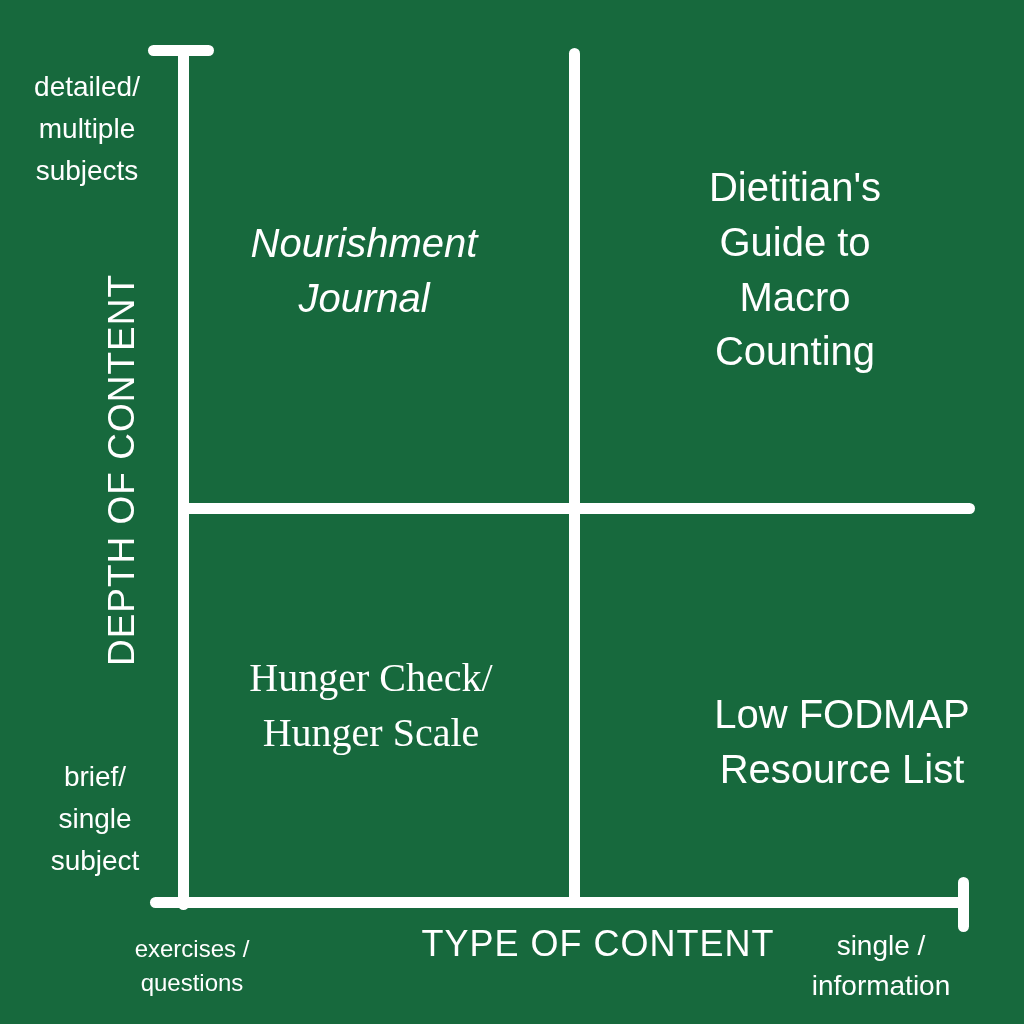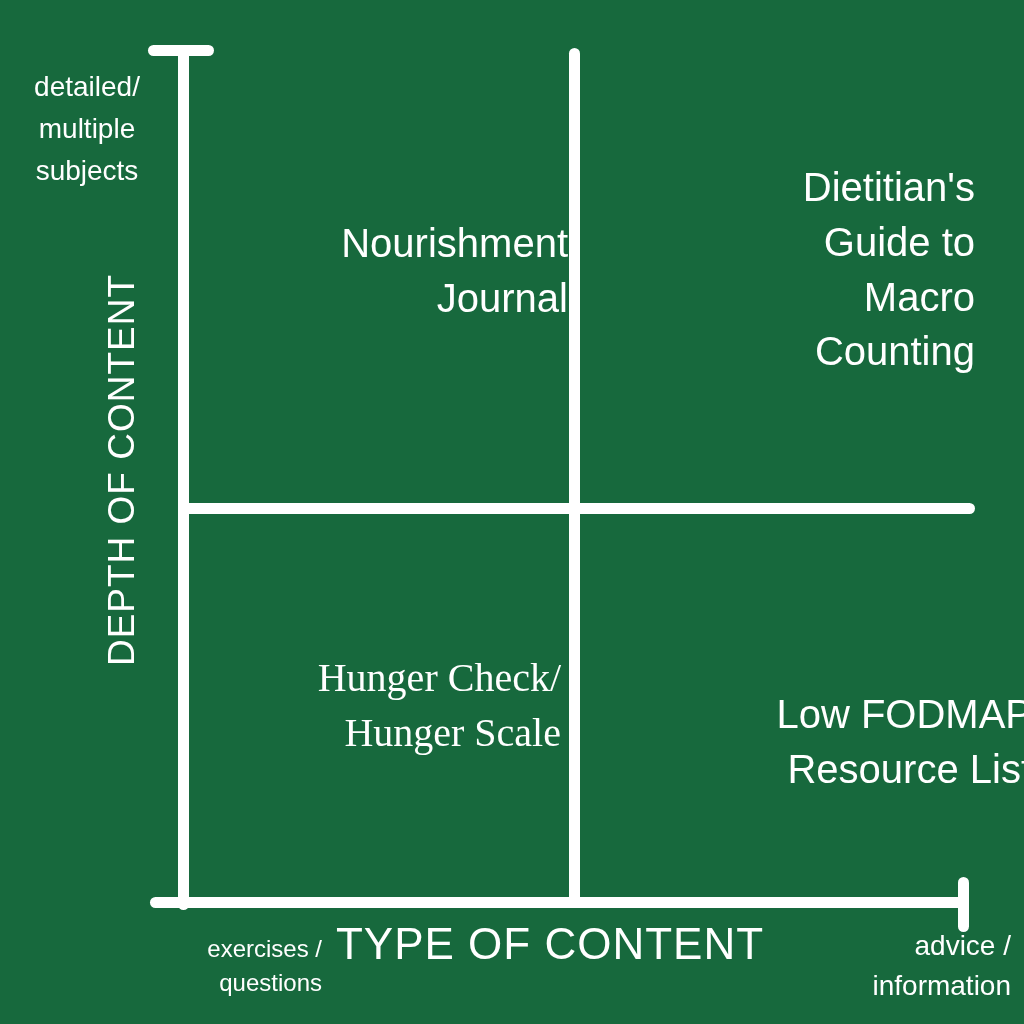--- a/index.html
+++ b/index.html
@@ -32,46 +32,46 @@
     font-size: 28px;
     line-height: 1.5;
     white-space: pre-line;
   }
   .y-top-label    { left: 12px;  top: 66px;  width: 150px; }
   .y-bottom-label { left: 20px;  top: 756px; width: 150px; }
 
   .centered {
     position: absolute;
     transform: translate(-50%, -50%);
-    text-align: right;
+    text-align: center;
     white-space: pre-line;
   }
   .x-left-label  { left: 192px; top: 966px; font-size: 24px; line-height: 1.43; width: 260px; }
   .x-right-label { left: 881px; top: 966px; font-size: 28px; line-height: 1.43; width: 260px; }
 
   .y-axis-title {
     position: absolute;
     left: 122px; top: 470px;
     transform: translate(-50%, -50%) rotate(-90deg);
     font-size: 37px;
     letter-spacing: 1px;
     white-space: nowrap;
   }
   .x-axis-title {
-    left: 550px; top: 944px;
-    font-size: 44px;
+    left: 598px; top: 944px;
+    font-size: 36px;
     letter-spacing: 1px;
     white-space: nowrap;
   }
 
   .quad-label {
     font-size: 40px;
     line-height: 1.37;
   }
-  .q-top-left     { left: 388px; top: 271px; width: 360px; }
+  .q-top-left     { left: 364px; top: 271px; width: 360px; font-style: italic; }
   .q-top-right    { left: 795px; top: 270px; width: 360px; }
   .q-bottom-left  { left: 371px; top: 706px; width: 380px; font-family: Liberation Serif, serif; }
   .q-bottom-right { left: 842px; top: 706px; width: 380px; margin-top: 36px; }
 </style>
 </head>
 <body>
 
 <div class="canvas">
 
   <div class="line y-axis-line"></div>
@@ -80,27 +80,30 @@
   <div class="line mid-horizontal"></div>
   <div class="line x-axis-line"></div>
   <div class="line x-axis-cap"></div>
 
   <div class="small-label y-top-label">detailed/
 multiple
 subjects</div>
 
   <div class="y-axis-title">DEPTH OF CONTENT</div>
 
+  <div class="small-label y-bottom-label">brief/
+single
+subject</div>
 
   <div class="centered x-left-label">exercises /
 questions</div>
 
   <div class="centered x-axis-title">TYPE OF CONTENT</div>
 
-  <div class="centered x-right-label">advice /
+  <div class="centered x-right-label">single /
 information</div>
 
   <div class="centered quad-label q-top-left">Nourishment
 Journal</div>
 
   <div class="centered quad-label q-top-right">Dietitian's
 Guide to
 Macro
 Counting</div>
 

